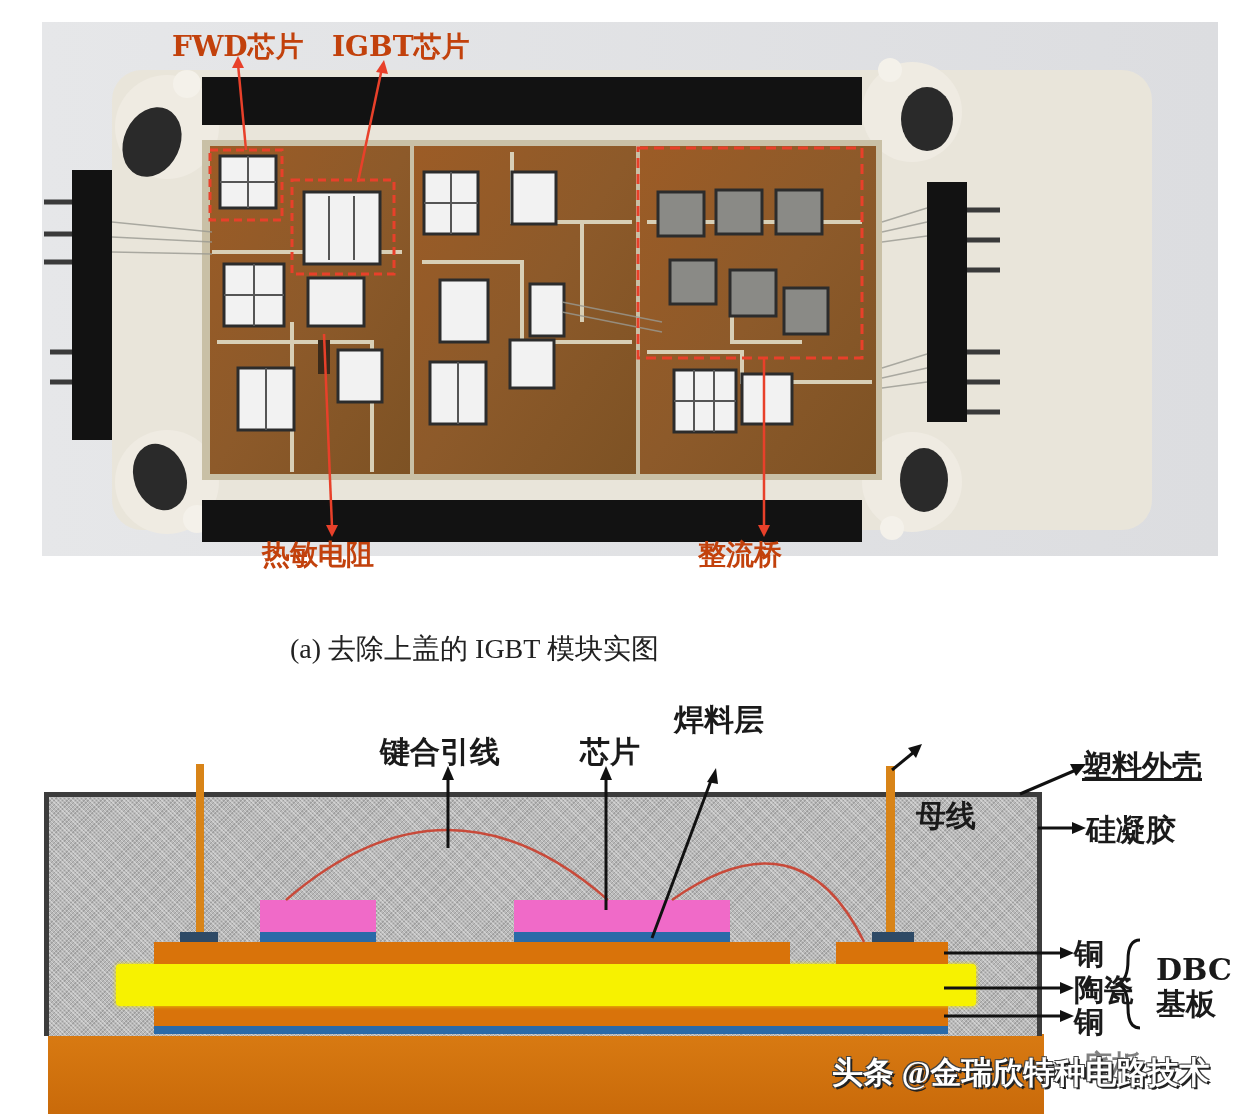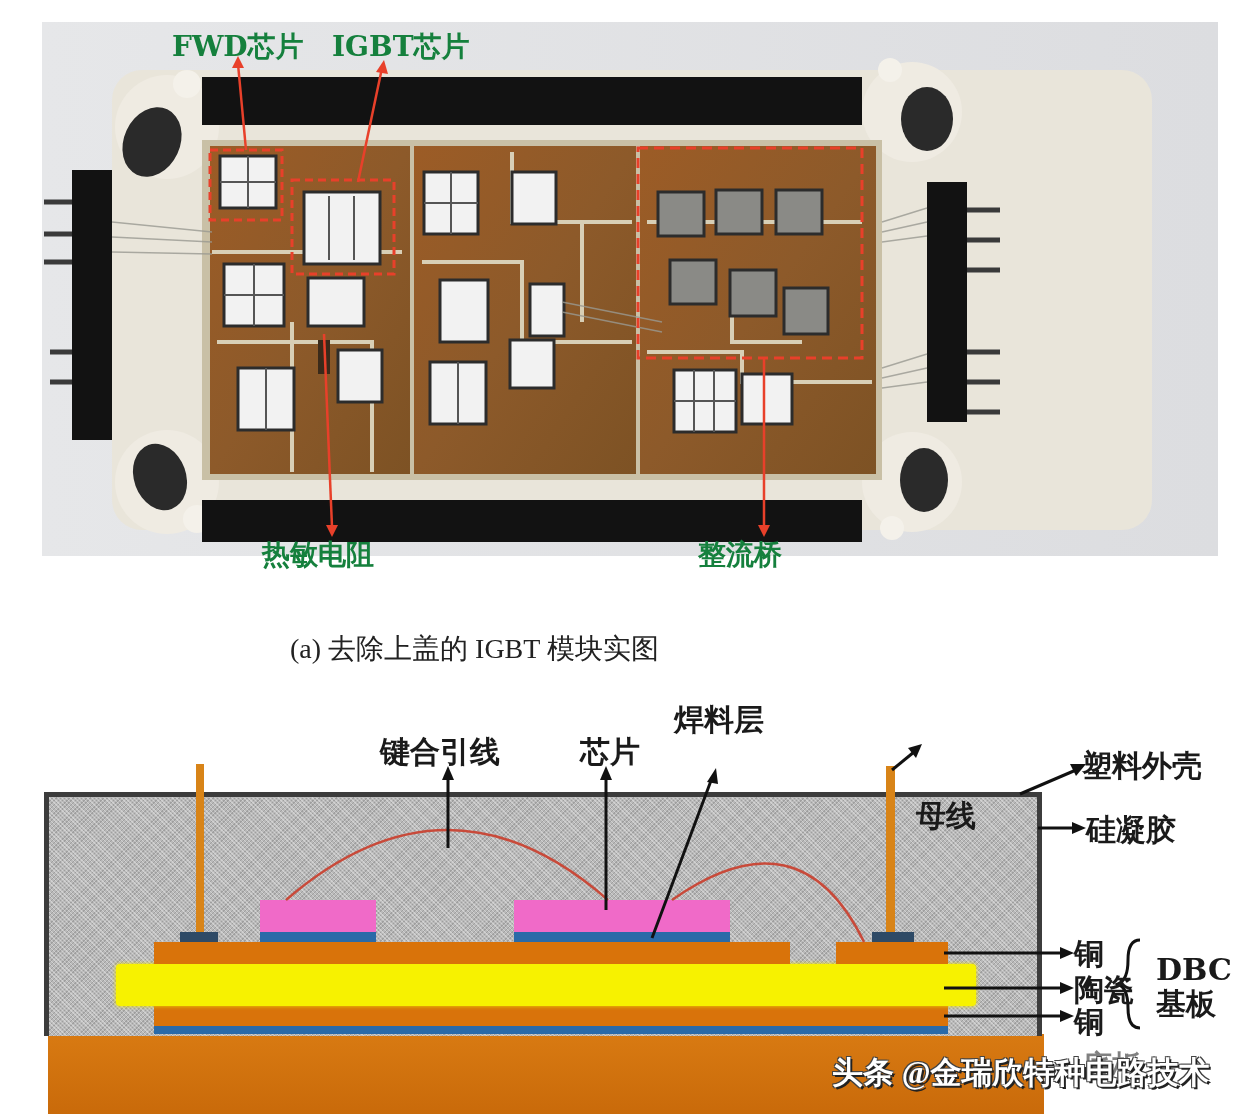--- a/index.html
+++ b/index.html
@@ -3,21 +3,21 @@
 <meta charset="utf-8">
 <style>
   html, body { margin:0; padding:0; background:#ffffff; }
   body { width:1252px; height:1114px; position:relative; overflow:hidden;
          font-family:"DejaVu Serif","Liberation Serif",serif; color:#111; }
   .abs { position:absolute; }
 
   
   #photo { left:42px; top:22px; width:1176px; height:534px; background:#e3e4e6; overflow:hidden; }
   .photo-label { font-family:"DejaVu Serif","Liberation Serif",serif; font-size:28px; font-weight:bold;
-                 color:#15803d; white-space:nowrap; letter-spacing:0px; }
+                 color:#c2410c; white-space:nowrap; letter-spacing:0px; }
   .caption { font-family:"Liberation Serif","DejaVu Serif",serif; font-size:28px; color:#222; white-space:nowrap; }
 
   
   .diag-label { font-family:"DejaVu Sans","Liberation Sans",sans-serif; font-size:30px; font-weight:bold;
                 color:#1a1a1a; white-space:nowrap; }
   .gel { background-color:#b9b9b9;
          background-image:
            repeating-linear-gradient(45deg, rgba(255,255,255,0.35) 0 1px, transparent 1px 3px),
            repeating-linear-gradient(-45deg, rgba(80,80,80,0.25) 0 1px, transparent 1px 3px); }
   .watermark { font-family:Liberation Serif, serif; font-size:31px; font-weight:bold;
@@ -232,21 +232,21 @@
       <polygon points="1060,1010 1074,1016 1060,1022"></polygon>
     </g>
 
     <path d="M1140 940 Q1128 940 1128 960 Q1128 980 1118 984 Q1128 988 1128 1008 Q1128 1028 1140 1028" fill="none" stroke="#111" stroke-width="3"></path>
   </svg>
 
   <div class="abs diag-label" style="left:380px; top:732px;">键合引线</div>
   <div class="abs diag-label" style="left:580px; top:732px;">芯片</div>
   <div class="abs diag-label" style="left:674px; top:700px;">焊料层</div>
   <div class="abs diag-label" style="left:916px; top:764px;margin-top:32px;">母线</div>
-  <div class="abs diag-label" style="left:1082px; top:746px;">塑料外壳</div>
+  <div class="abs diag-label" style="left:1082px; top:746px;text-decoration:underline;">塑料外壳</div>
   <div class="abs diag-label" style="left:1086px; top:810px;">硅凝胶</div>
   <div class="abs diag-label" style="left:1074px; top:934px;">铜</div>
   <div class="abs diag-label" style="left:1074px; top:970px;">陶瓷</div>
   <div class="abs diag-label" style="left:1074px; top:1002px;">铜</div>
   <div class="abs" style="left:1156px; top:952px; font-family:'DejaVu Serif','Liberation Serif',serif; font-size:30px; font-weight:bold; color:#1a1a1a;">DBC</div>
   <div class="abs diag-label" style="left:1156px; top:984px;">基板</div>
   <div class="abs diag-label" style="left:1082px; top:1046px; opacity:0.55;">底板</div>
 </div>
 
 <div class="abs watermark" style="left:832px; top:1052px;">头条 @金瑞欣特种电路技术</div>

